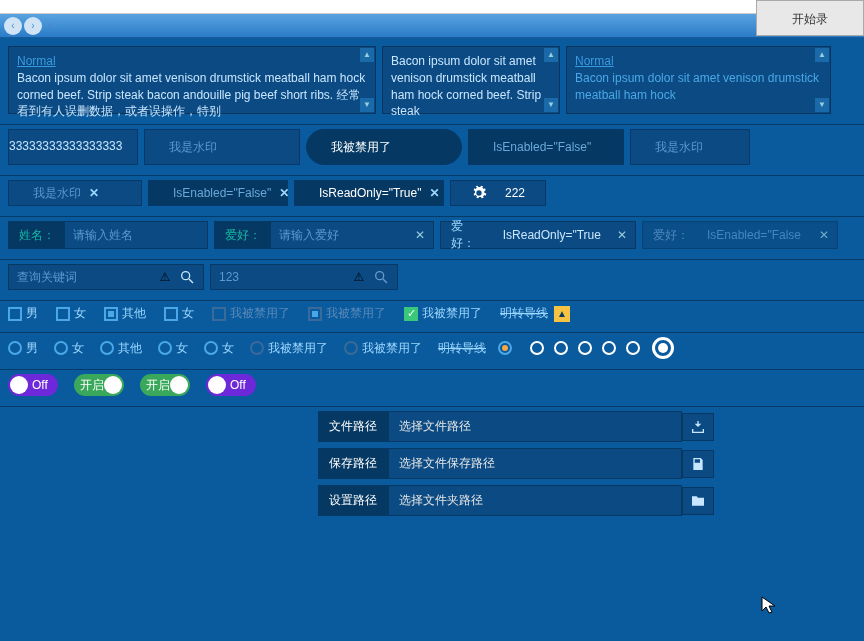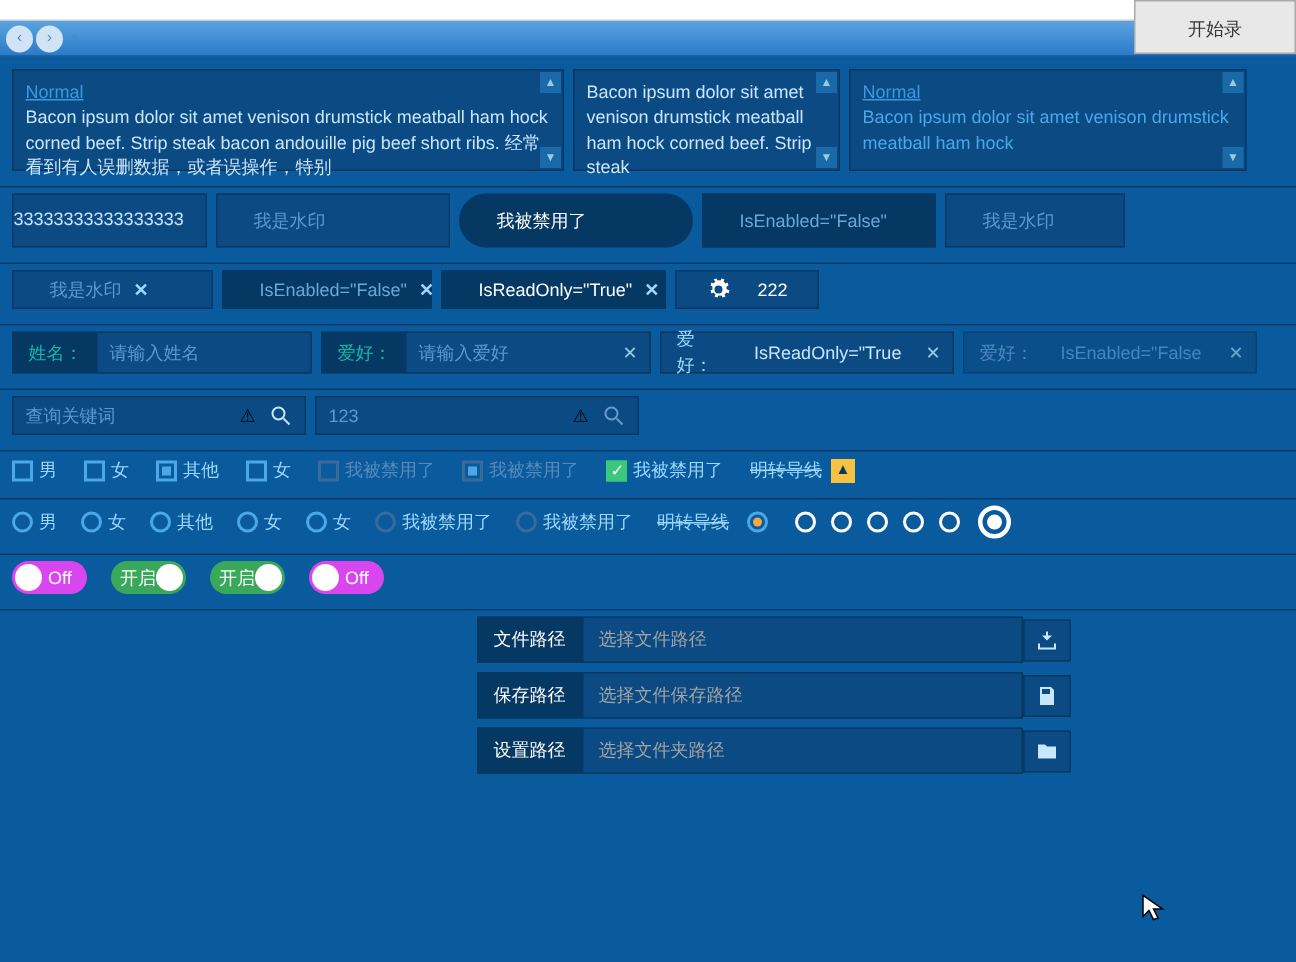--- a/index.html
+++ b/index.html
@@ -40,30 +40,30 @@
 .disabled { color: #5a8ab8; }
 .strike { text-decoration: line-through; }
 .badge-up { width:16px; height:16px; background:#f5c242; display:inline-flex; align-items:center; justify-content:center; color:#053862; font-size:10px; }
 .radio { display: inline-flex; align-items: center; gap: 4px; color: #9cd8ff; margin-right: 10px; }
 .rb { width: 14px; height: 14px; border: 2px solid #4aa8e8; border-radius: 50%; display: inline-block; position: relative; }
 .rb.dim { border-color: #3a6a9a; }
 .rb.sel::after { content:''; position:absolute; top:2px; left:2px; width:6px; height:6px; background:#f5a742; border-radius:50%; }
 .rb.big { width: 22px; height: 22px; border-width: 3px; border-color:#fff; }
 .rb.big.sel::after { top:3px; left:3px; width:10px; height:10px; background:#fff; }
 .toggle { width: 50px; height: 22px; border-radius: 11px; display: inline-flex; align-items: center; position: relative; margin-right: 10px; font-size: 11px; }
-.toggle.off { background: #d946ef; }
+.toggle.off { background: #6d28d9; }
 .toggle.off .knob { left: 2px; }
 .toggle.off .lbl { margin-left: 24px; color:#fff; }
 .toggle.on { background: #3aa85a; }
 .toggle.on .knob { right: 2px; }
 .toggle.on .lbl { margin-left: 6px; color:#fff; }
 .knob { width: 18px; height: 18px; background: #fff; border-radius: 50%; position: absolute; top: 2px; }
 .pathrow { display: flex; align-items: center; margin-bottom: 6px; width: 396px; margin-left: 310px; }
 .pathrow .plbl { background: #053862; color: #fff; padding: 6px 10px; border: 1px solid #053862; width: 70px; }
-.pathrow .pval { background: #0b4a82; color: #a3a3a3; padding: 6px 10px; border: 1px solid #053862; flex: 1; }
+.pathrow .pval { background: #0b4a82; color: #e5e5e5; padding: 6px 10px; border: 1px solid #053862; flex: 1; }
 .pathrow .picn { background: #0b4a82; border: 1px solid #053862; width: 32px; height: 28px; display: flex; align-items: center; justify-content: center; }
 .cursor { position: absolute; left: 760px; top: 595px; }
 hr.sep { border: none; border-top: 1px solid #063a68; margin: 4px -8px; }
 </style>
 </head>
 <body>
 
 <div class="topbar"></div>
 <div class="startbtn">开始录</div>
 <div class="navbar">
@@ -159,21 +159,21 @@
   <div class="search" style="width:196px">
     <span style="color:#5a9ad0;flex:1">查询关键词</span>
     <span class="icn">⚠</span>
     <span class="icn">
           <svg viewBox="0 0 24 24" width="16" height="16" fill="none" stroke="#c8e6ff" stroke-width="2">
             <circle cx="10" cy="10" r="6"></circle>
             <line x1="15" y1="15" x2="21" y2="21"></line>
           </svg>
         </span>
   </div>
-  <div class="search" style="width:216px">
+  <div class="search" style="width:188px">
     <span style="color:#5a9ad0;flex:1">123</span>
     <span class="icn">⚠</span>
     <span class="icn">
           <svg viewBox="0 0 24 24" width="16" height="16" fill="none" stroke="#6a9acc" stroke-width="2">
             <circle cx="10" cy="10" r="6"></circle>
             <line x1="15" y1="15" x2="21" y2="21"></line>
           </svg>
         </span>
   </div>
 </div>

